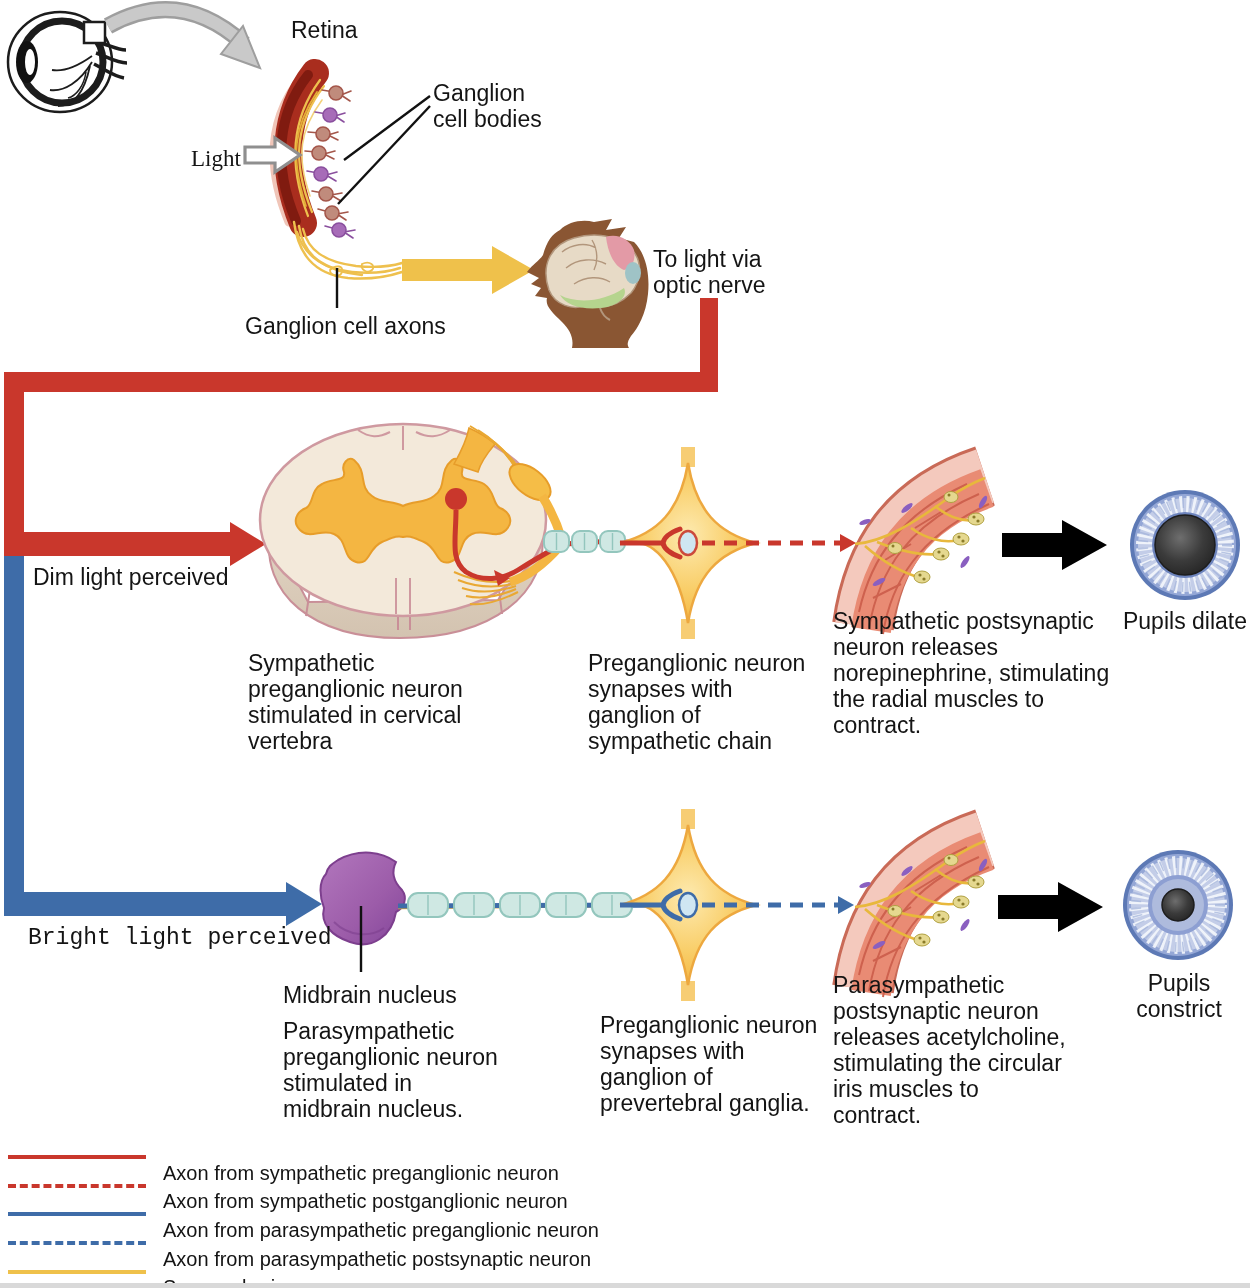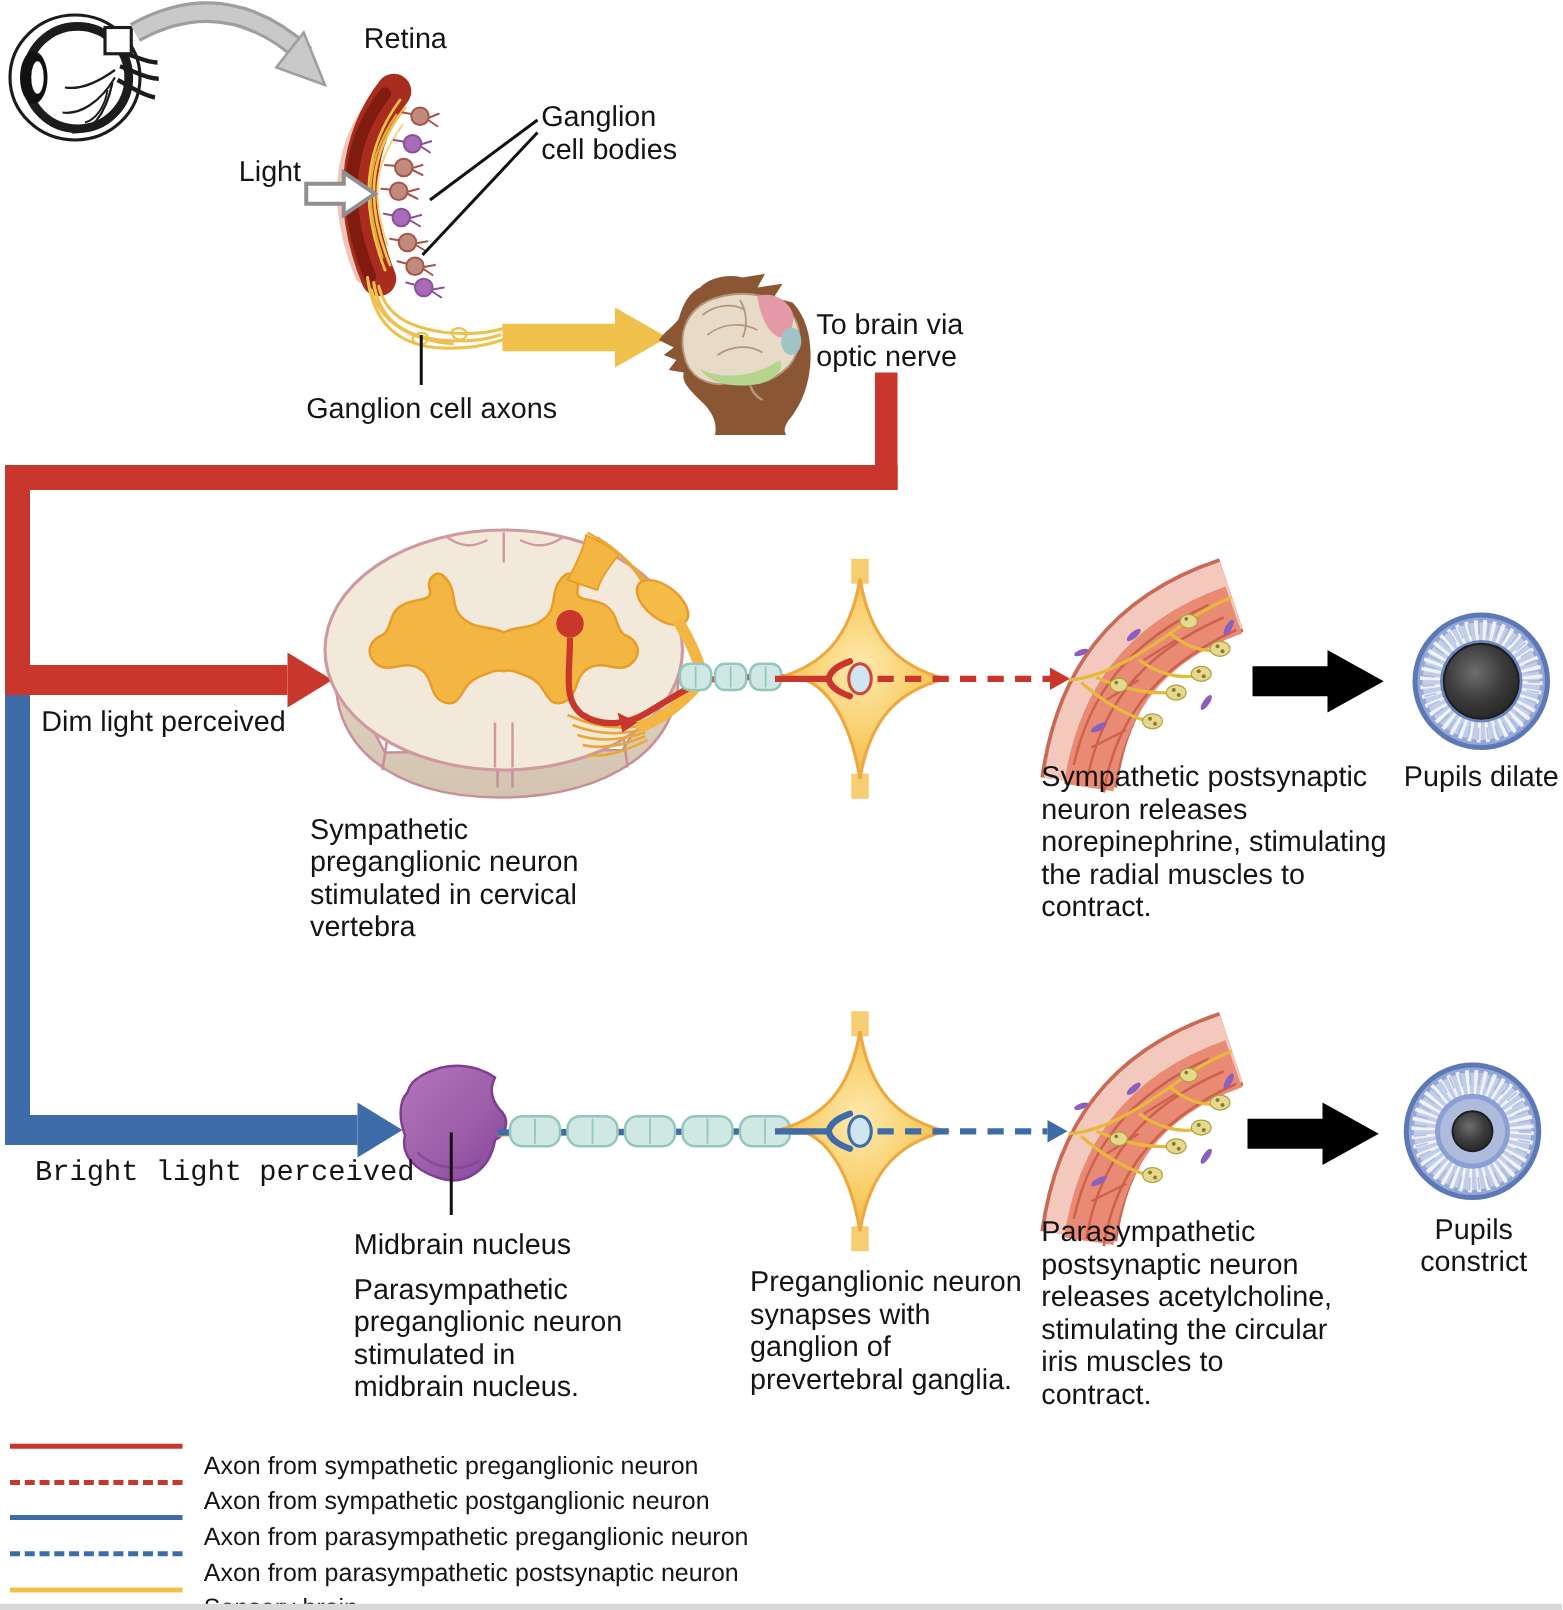--- a/index.html
+++ b/index.html
@@ -385,26 +385,27 @@
   <g stroke="#111" stroke-width="2.4">
     <path d="M 430 96 L 344 160" fill="none"></path>
     <path d="M 430 106 L 338 204" fill="none"></path>
     <path d="M 337 268 L 337 308" fill="none"></path>
     <path d="M 361 906 L 361 972" fill="none"></path>
   </g>
 </svg>
 
 <div class="lbl" style="left:291px;top:17px;">Retina</div>
 <div class="lbl" style="left:433px;top:80px;width:110px;">Ganglion cell bodies</div>
-<div class="lbl" style="left:191px;top:124px;">Light</div>
+<div class="lbl" style="left:191px;top:146px;font-family:Liberation Serif, serif;">Light</div>
 <div class="lbl" style="left:245px;top:313px;">Ganglion cell axons</div>
-<div class="lbl" style="left:653px;top:246px;width:118px;">To brain via optic nerve</div>
+<div class="lbl" style="left:653px;top:246px;width:118px;">To light via optic nerve</div>
 
 <div class="lbl" style="left:33px;top:564px;">Dim light perceived</div>
 <div class="lbl" style="left:248px;top:650px;width:256px;">Sympathetic preganglionic neuron stimulated in cervical vertebra</div>
+<div class="lbl" style="left:588px;top:650px;width:226px;">Preganglionic neuron synapses with ganglion of sympathetic chain</div>
 <div class="lbl" style="left:833px;top:608px;width:284px;">Sympathetic postsynaptic neuron releases norepinephrine, stimulating the radial muscles to contract.</div>
 <div class="lbl center" style="left:1118px;top:608px;width:134px;">Pupils dilate</div>
 
 <div class="lbl" style="left:28px;top:925px;font-family:Liberation Mono, monospace;">Bright light perceived</div>
 <div class="lbl" style="left:283px;top:982px;">Midbrain nucleus</div>
 <div class="lbl" style="left:283px;top:1018px;width:216px;">Parasympathetic preganglionic neuron stimulated in midbrain nucleus.</div>
 <div class="lbl" style="left:600px;top:1012px;width:232px;">Preganglionic neuron synapses with ganglion of prevertebral ganglia.</div>
 <div class="lbl" style="left:833px;top:972px;width:234px;">Parasympathetic postsynaptic neuron releases acetylcholine, stimulating the circular iris muscles to contract.</div>
 <div class="lbl center" style="left:1106px;top:970px;width:146px;">Pupils constrict</div>
 

